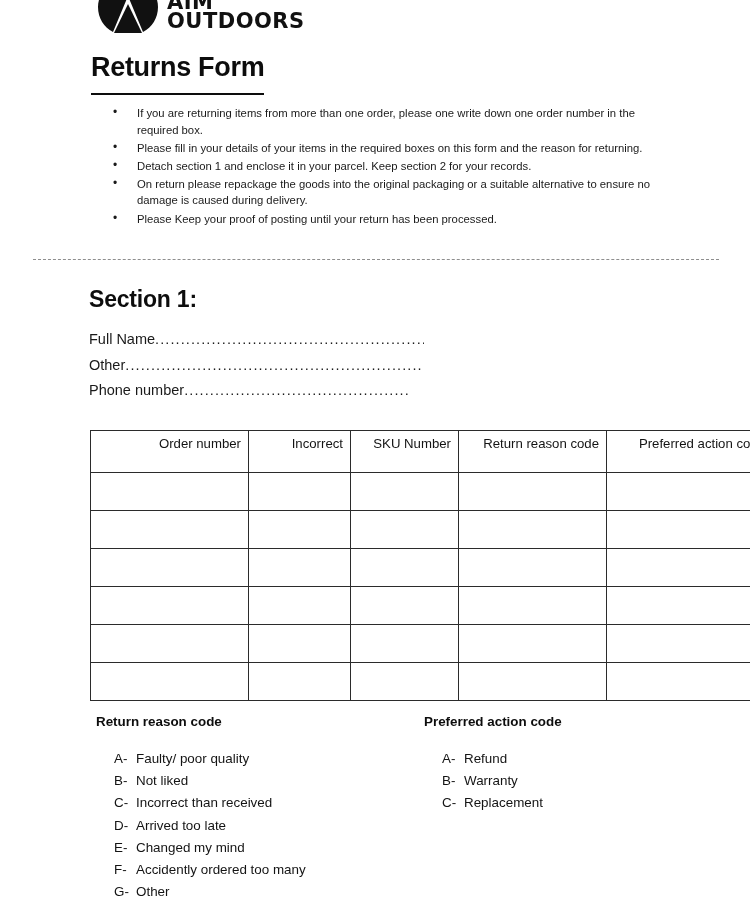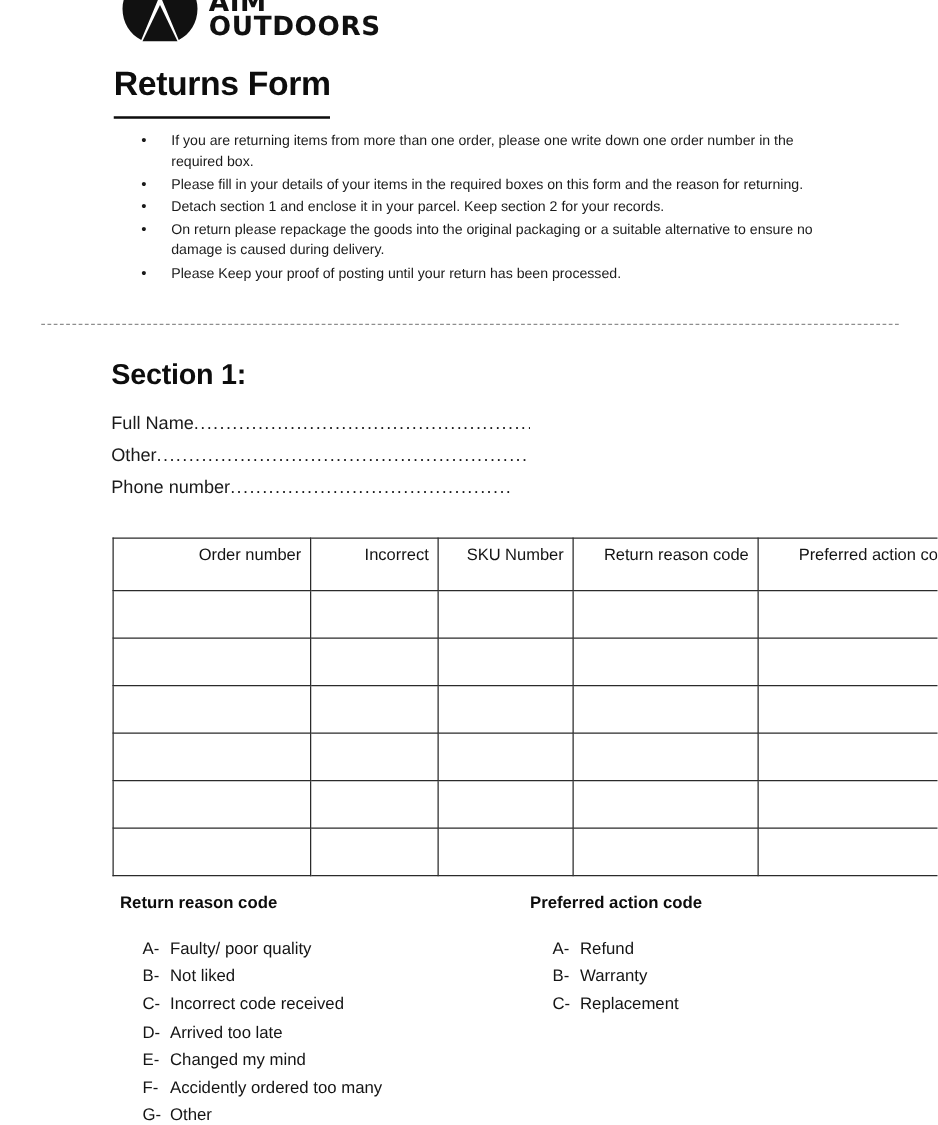--- a/index.html
+++ b/index.html
@@ -293,21 +293,21 @@
     <li>
       <span class="legend-code">A-</span>
       <span class="legend-text">Faulty/ poor quality</span>
     </li>
     <li>
       <span class="legend-code">B-</span>
       <span class="legend-text">Not liked</span>
     </li>
     <li>
       <span class="legend-code">C-</span>
-      <span class="legend-text">Incorrect code received</span>
+      <span class="legend-text">Incorrect than received</span>
     </li>
     <li>
       <span class="legend-code">D-</span>
       <span class="legend-text">Arrived too late</span>
     </li>
     <li>
       <span class="legend-code">E-</span>
       <span class="legend-text">Changed my mind</span>
     </li>
     <li>

